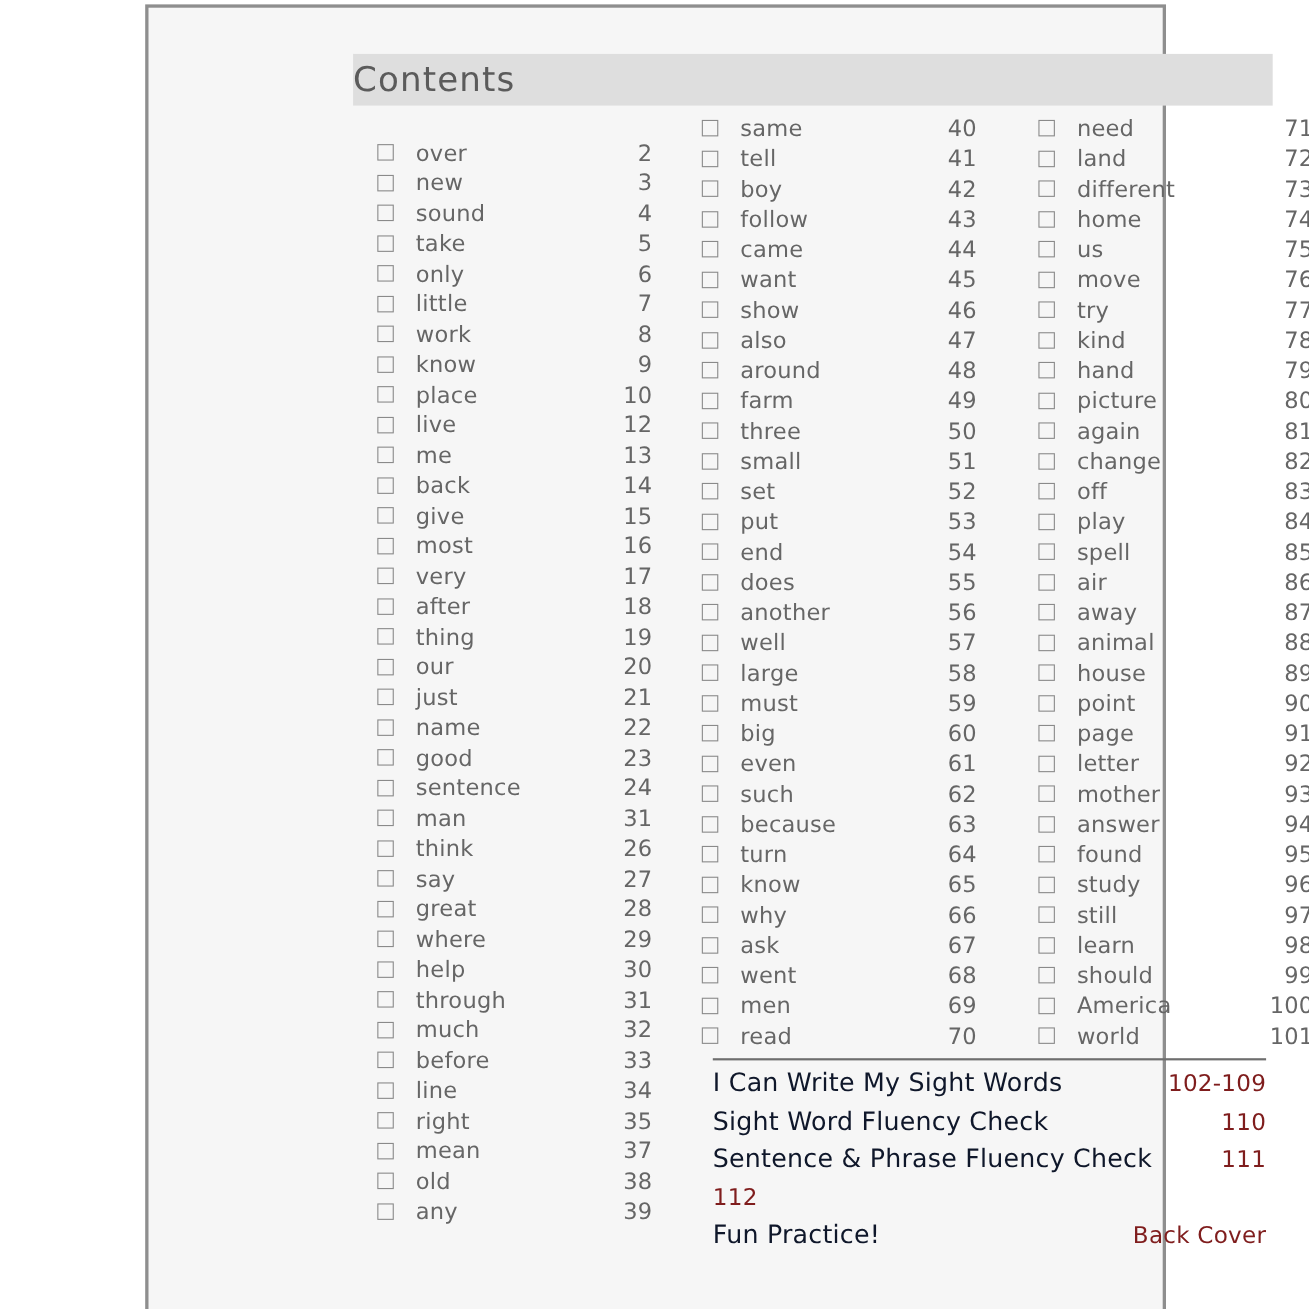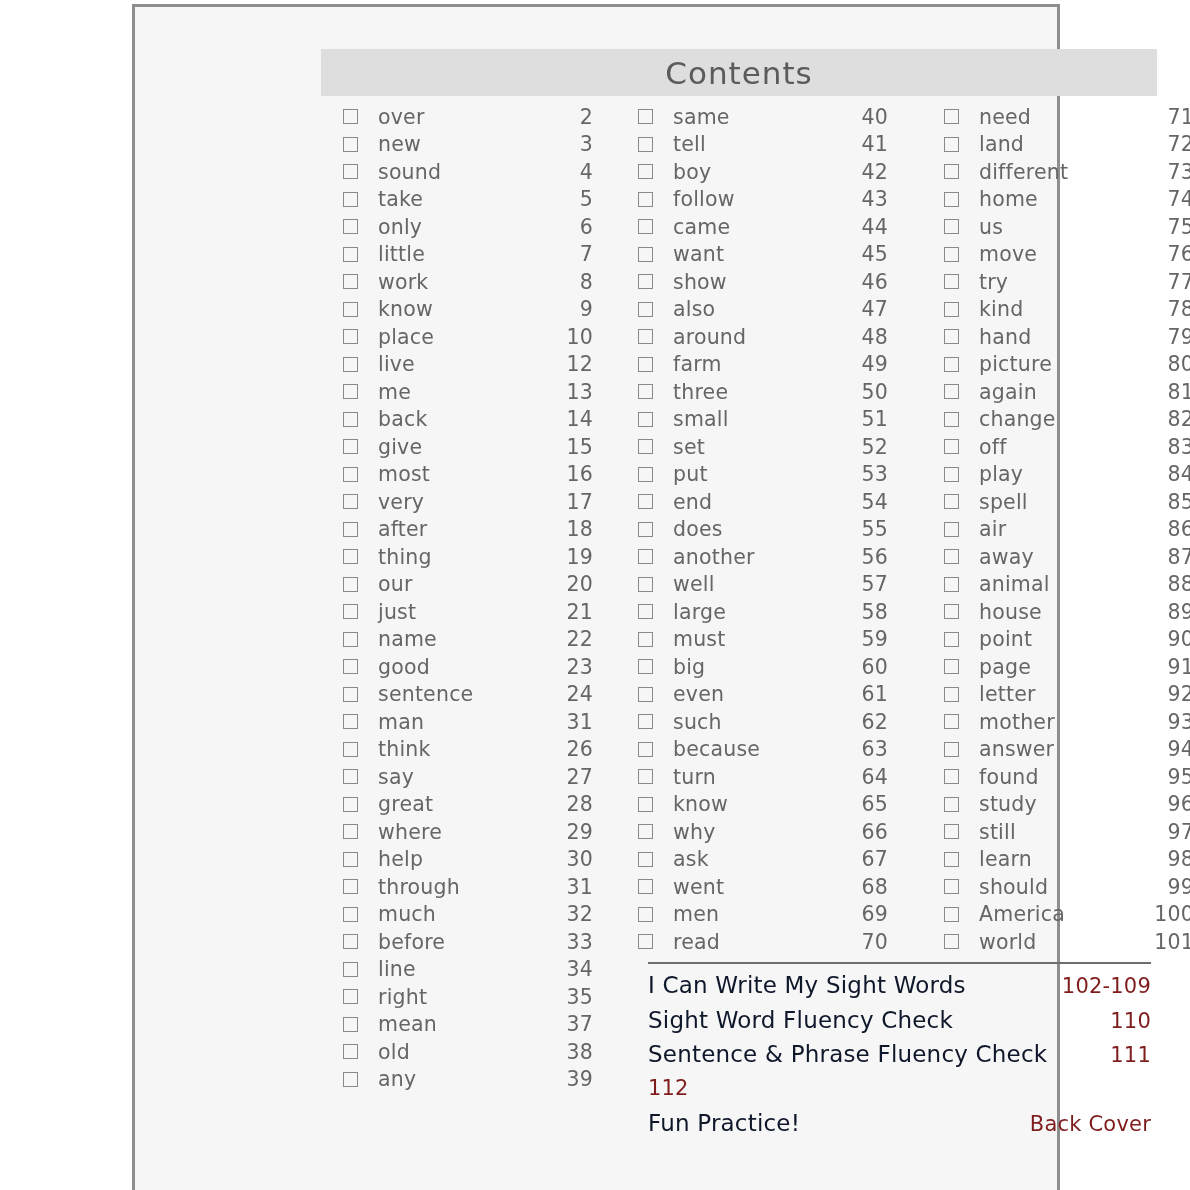--- a/index.html
+++ b/index.html
@@ -29,21 +29,21 @@
   
   #contents-header {
     position: absolute;
     left: 186px;
     top: 42px;
     width: 836px;
     height: 47px;
     background: #dedede;
     display: flex;
     align-items: center;
-    justify-content: center;
+    justify-content: flex-start;
   }
   #contents-title {
     font-size: 31px;
     font-weight: 400;
     letter-spacing: 1px;
     color: #5b5b5b;
     font-family: "DejaVu Sans", sans-serif;
   }
 
   
@@ -52,21 +52,21 @@
     top: 96px;
     left: 186px;
     width: 836px;
     height: 850px;
   }
   .word-column {
     position: absolute;
     top: 0;
     width: 250px;
   }
-  .word-column.col-0 { left: 22px; }
+  .word-column.col-0 { left: 22px; margin-top: 22px; }
   .word-column.col-1 { left: 317px; }
   .word-column.col-2 { left: 623px; }
 
   .word-row {
     display: flex;
     align-items: center;
     height: 27.5px;
   }
   .checkbox {
     width: 15px;

